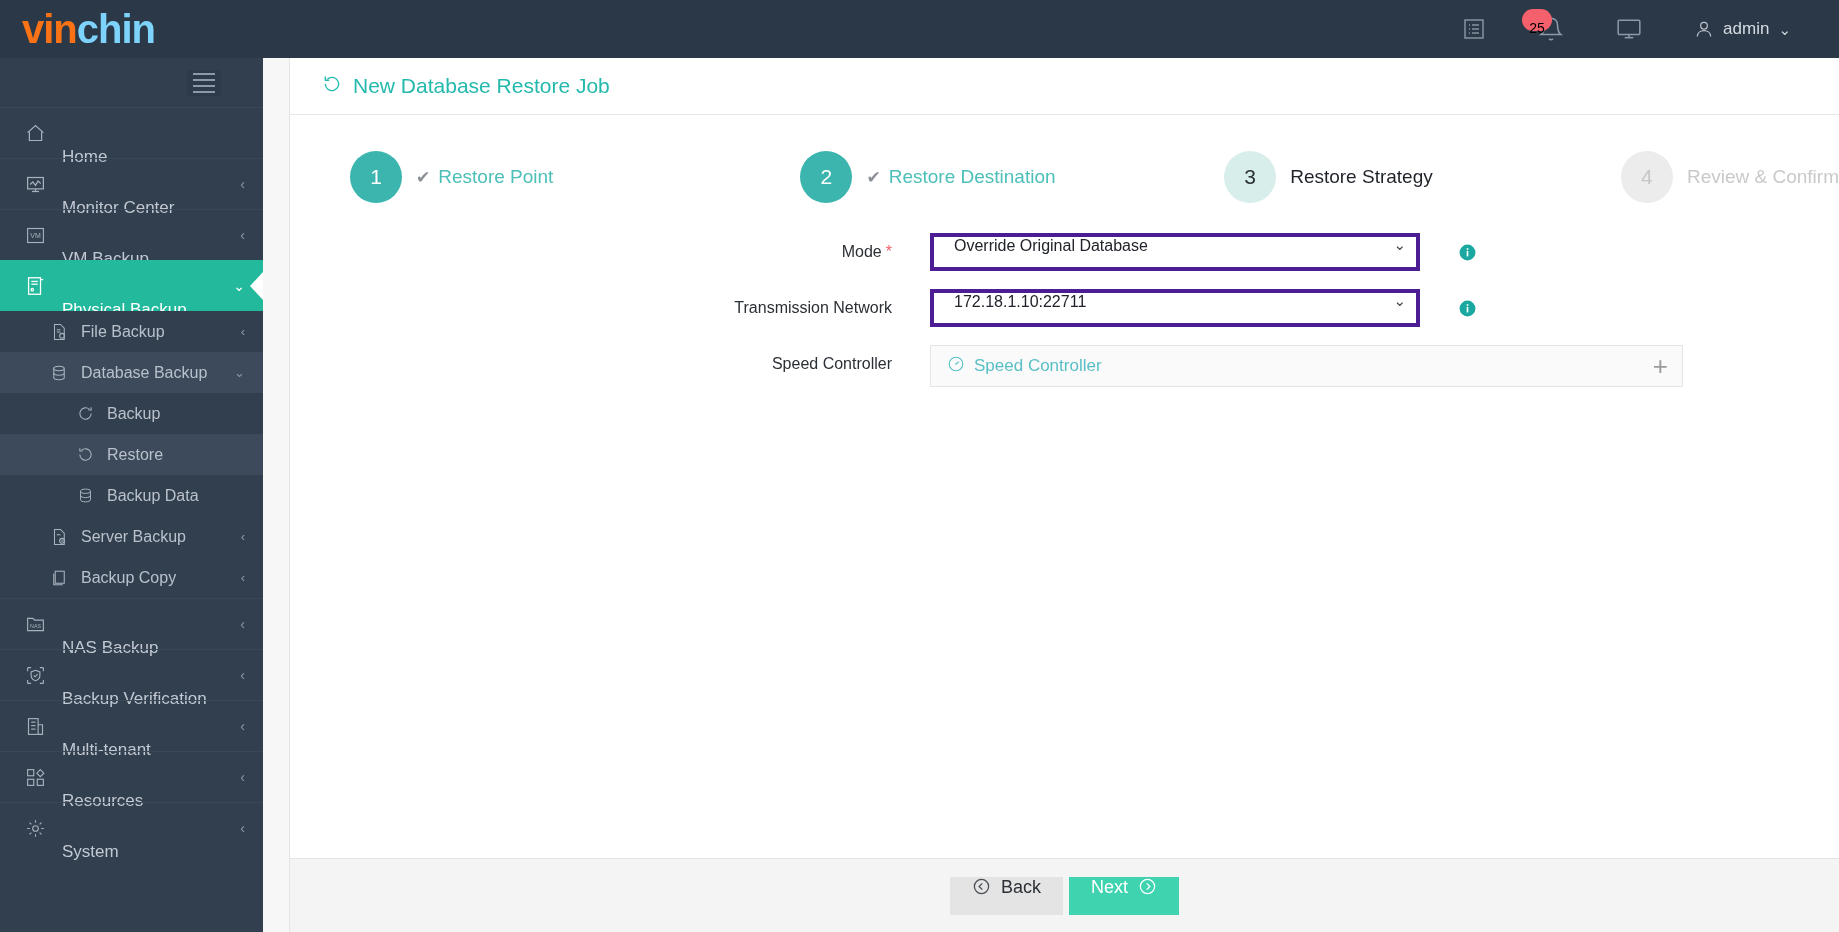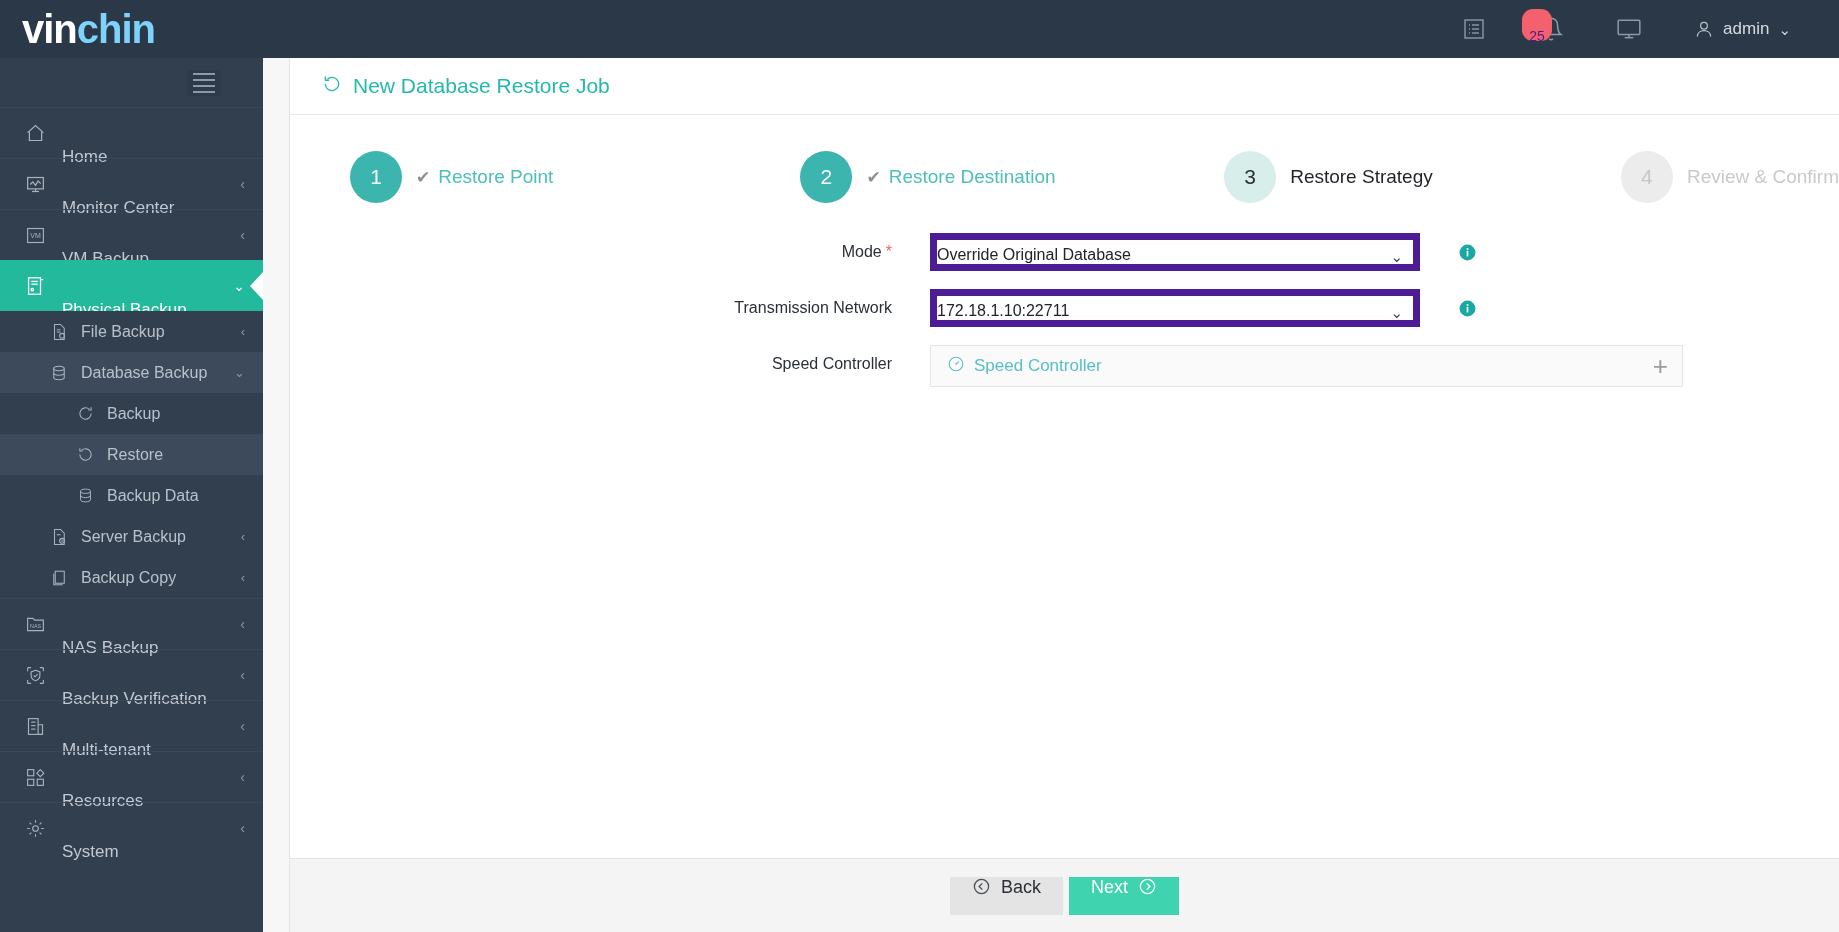--- a/index.html
+++ b/index.html
@@ -11,32 +11,32 @@
   }
 
   
   .topbar {
     position: absolute; top: 0; left: 0; width: 1839px; height: 58px;
     background: #2b3847;
     display: flex; align-items: center; justify-content: space-between;
     z-index: 30;
   }
   .logo { margin-left: 22px; font-size: 40px; font-weight: 600; letter-spacing: -1px; line-height: 1; }
-  .logo .a { color: #ffffff; }
+  .logo .a { color: #f97316; }
   .logo .b { color: #7dd3fc; }
 
   .topright { display: flex; align-items: center; gap: 0px; margin-right: 22px; }
   .tr-item { display: flex; align-items: center; justify-content: center; position: relative; height: 58px; padding: 0 26px; cursor: pointer; }
   .tr-item svg { display: block; }
   .badge {
     position: absolute; top: 9px; left: 10px;
-    background: #f4606c; color: #4c1d95;
+    background: #f4606c; color: #000000;
     min-width: 30px; height: 22px; border-radius: 11px;
     font-size: 14px; line-height: 22px; text-align: center;
-    padding: 16px 6px; font-weight: 500;
+    padding: 8px 6px; font-weight: 500;
   }
   .admin { display: flex; align-items: center; gap: 9px; color: #d6dbe1; font-size: 17px; }
 
   
   .sidebar {
     position: absolute; top: 58px; left: 0; width: 263px; height: 874px;
     background: #323f4f;
     overflow: hidden;
     z-index: 20;
   }
@@ -122,23 +122,23 @@
   .form { padding: 30px 0 0 0; }
   .frow { display: flex; align-items: center; margin-bottom: 18px; }
   .flabel {
     width: 640px; text-align: right; padding-right: 38px;
     font-size: 16px; color: #2b3036; white-space: nowrap;
   }
   .req { color: #f4606c; margin-left: 4px; }
   .fselect {
     position: relative;
     width: 490px; height: 38px;
-    border: 7px solid #4c1d95; background: #fff;
-    display: flex; align-items: flex-end;
-    padding: 0 0; font-size: 16px; color: #20242a;
+    border: 4px solid #4c1d95; background: #fff;
+    display: flex; align-items: flex-start;
+    padding: 0 20px; font-size: 16px; color: #20242a;
     cursor: pointer;
   }
   .fselect .chev { position: absolute; right: 10px; color: #3a3f46; font-size: 15px; line-height:1; }
   .info-ic { margin-left: 38px; cursor: pointer; display:flex; }
 
   .sc-panel {
     width: 753px; border: 1px solid #e4e4e4; background: #fff;
   }
   .sc-head {
     height: 40px; background: #fafafa;

